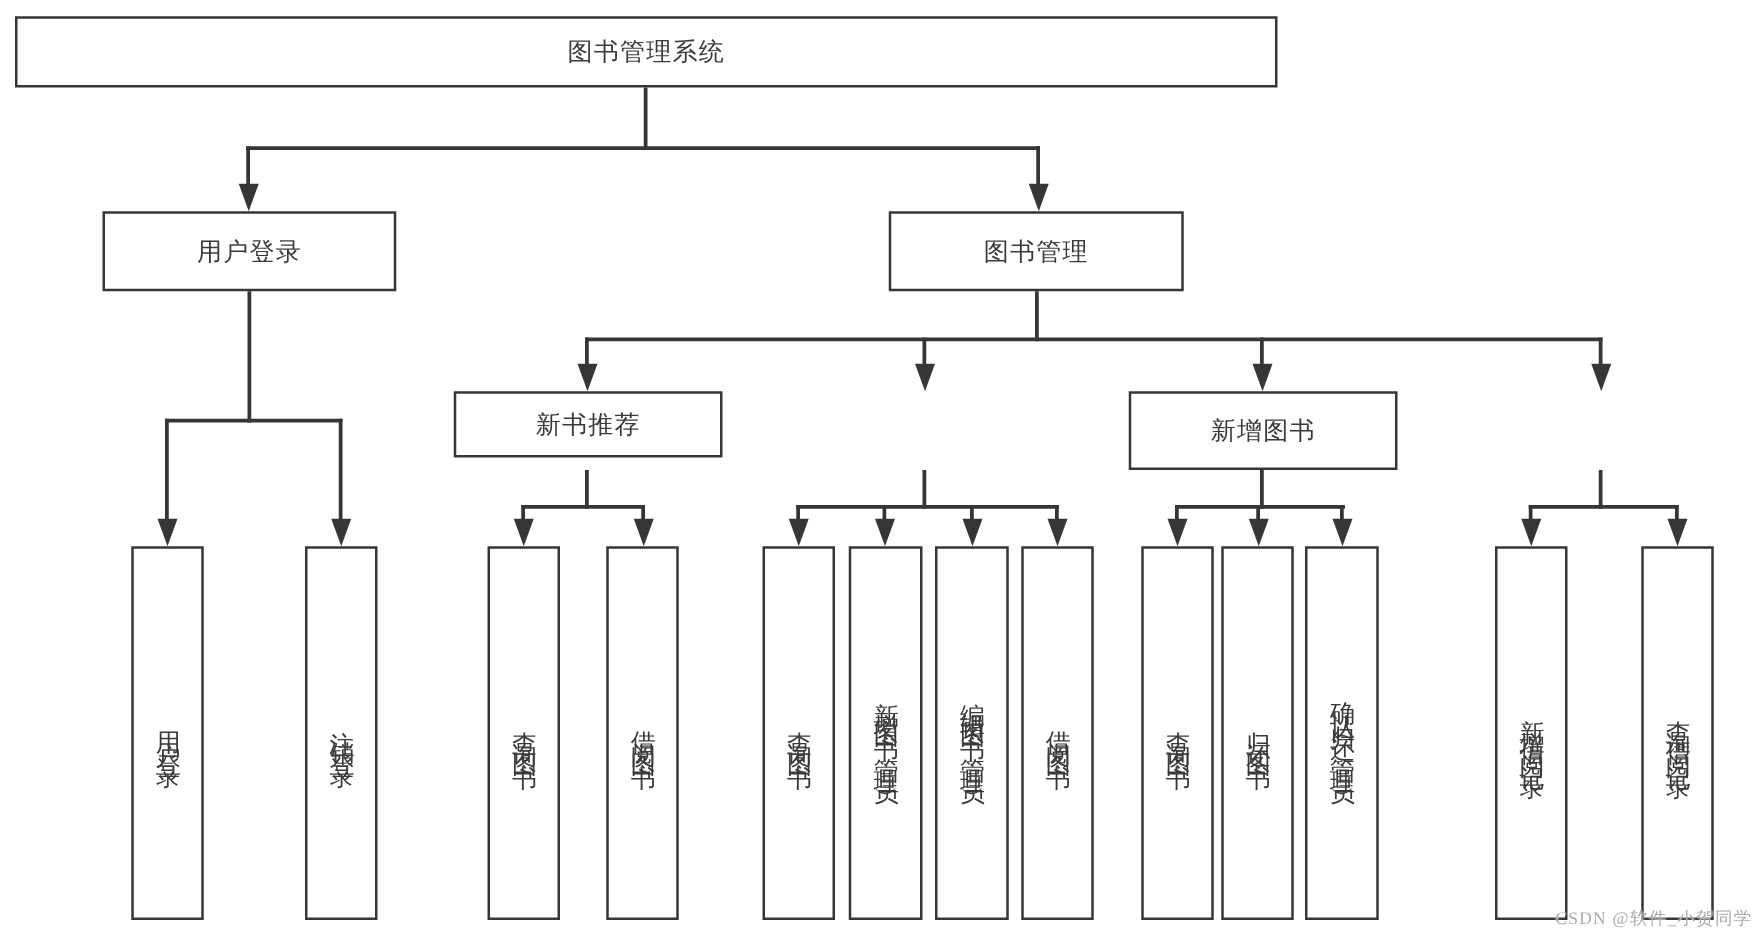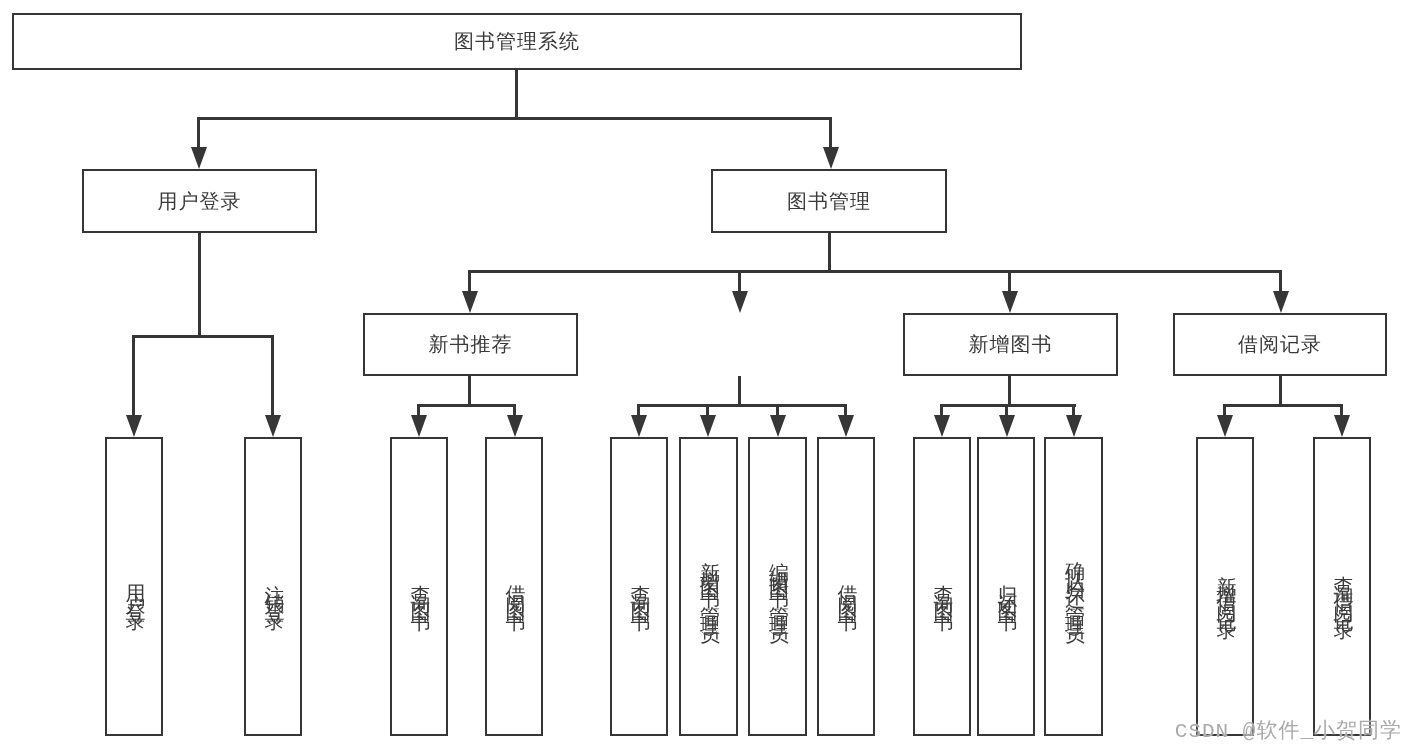--- a/index.html
+++ b/index.html
@@ -1,18 +1,18 @@
 <!DOCTYPE html>
 <html><head>
 <meta charset="utf-8">
 <style>
   html,body{margin:0;padding:0;background:#ffffff;}
   .canvas{
     position:relative;width:1405px;height:747px;background:#ffffff;overflow:hidden;
-    font-family:Liberation Mono, monospace;color:#3a3a3a;
+    font-family:Liberation Serif, serif;color:#3a3a3a;
   }
   .box{
     position:absolute;background:#ffffff;border:2px solid #363636;
     display:flex;align-items:center;justify-content:center;
     font-size:20px;letter-spacing:1px;color:#3a3a3a;box-sizing:border-box;
   }
   .vbox{
     position:absolute;background:#ffffff;border:2px solid #363636;
     display:flex;align-items:center;justify-content:center;
     writing-mode:vertical-rl;text-orientation:mixed;
@@ -20,21 +20,21 @@
     line-height:1;
   }
   .h{position:absolute;height:3px;background:#363636;}
   .v{position:absolute;width:3px;background:#363636;}
   .arr{
     position:absolute;width:0;height:0;
     border-left:8px solid transparent;border-right:8px solid transparent;
     border-top:22px solid #363636;
   }
   .watermark{
-    position:absolute;right:3px;bottom:3px;font-size:21px;color:#a9a9a9;
+    position:absolute;right:3px;bottom:3px;font-size:14px;color:#a9a9a9;
     letter-spacing:1px;text-shadow:0 0 2px #ffffff;white-space:nowrap;
   }
 </style>
 </head>
 <body>
 
 <div class="canvas">
 
   <div class="box" style="left:12px;top:13px;width:1010px;height:57px;">图书管理系统</div>
 
@@ -60,23 +60,22 @@
   <div class="h" style="left:468px;top:270px;width:814px;"></div>
   <div class="v" style="left:468px;top:270px;height:22px;"></div>
   <div class="arr" style="left:462px;top:291px;"></div>
   <div class="v" style="left:738px;top:270px;height:22px;"></div>
   <div class="arr" style="left:732px;top:291px;"></div>
   <div class="v" style="left:1008px;top:270px;height:22px;"></div>
   <div class="arr" style="left:1002px;top:291px;"></div>
   <div class="v" style="left:1279px;top:270px;height:22px;"></div>
   <div class="arr" style="left:1273px;top:291px;"></div>
 
-  <div class="box" style="left:363px;top:313px;width:215px;height:63px;">新书推荐</div>
+  <div class="box" style="left:363px;top:313px;width:215px;height:53px;">新书推荐</div>
   <div class="box" style="left:903px;top:313px;width:215px;height:63px;">新增图书</div>
-  <div class="box" style="left:1173px;top:313px;width:214px;height:63px;">借阅记录</div>
 
   <div class="v" style="left:468px;top:376px;height:31px;"></div>
   <div class="h" style="left:417px;top:404px;width:99px;"></div>
   <div class="v" style="left:417px;top:404px;height:13px;"></div>
   <div class="arr" style="left:411px;top:415px;"></div>
   <div class="v" style="left:513px;top:404px;height:13px;"></div>
   <div class="arr" style="left:507px;top:415px;"></div>
 
   <div class="v" style="left:738px;top:376px;height:31px;"></div>
   <div class="h" style="left:637px;top:404px;width:210px;"></div>

